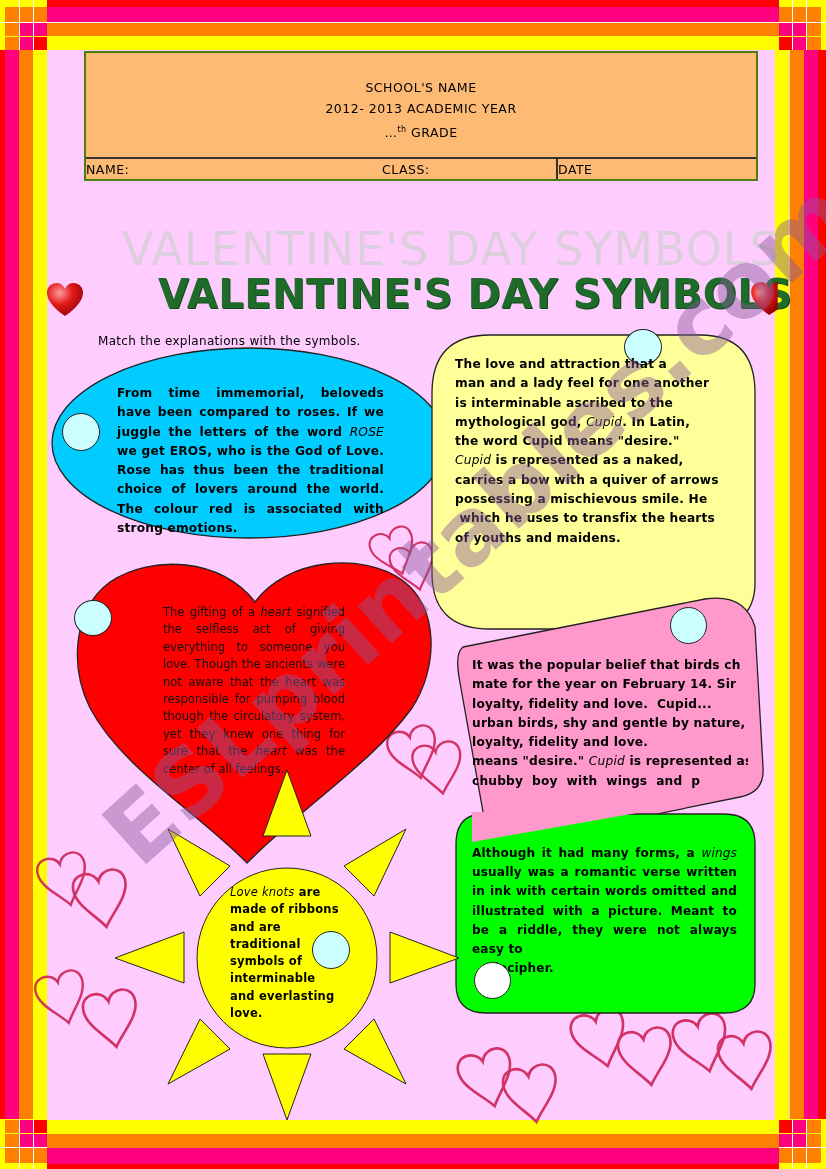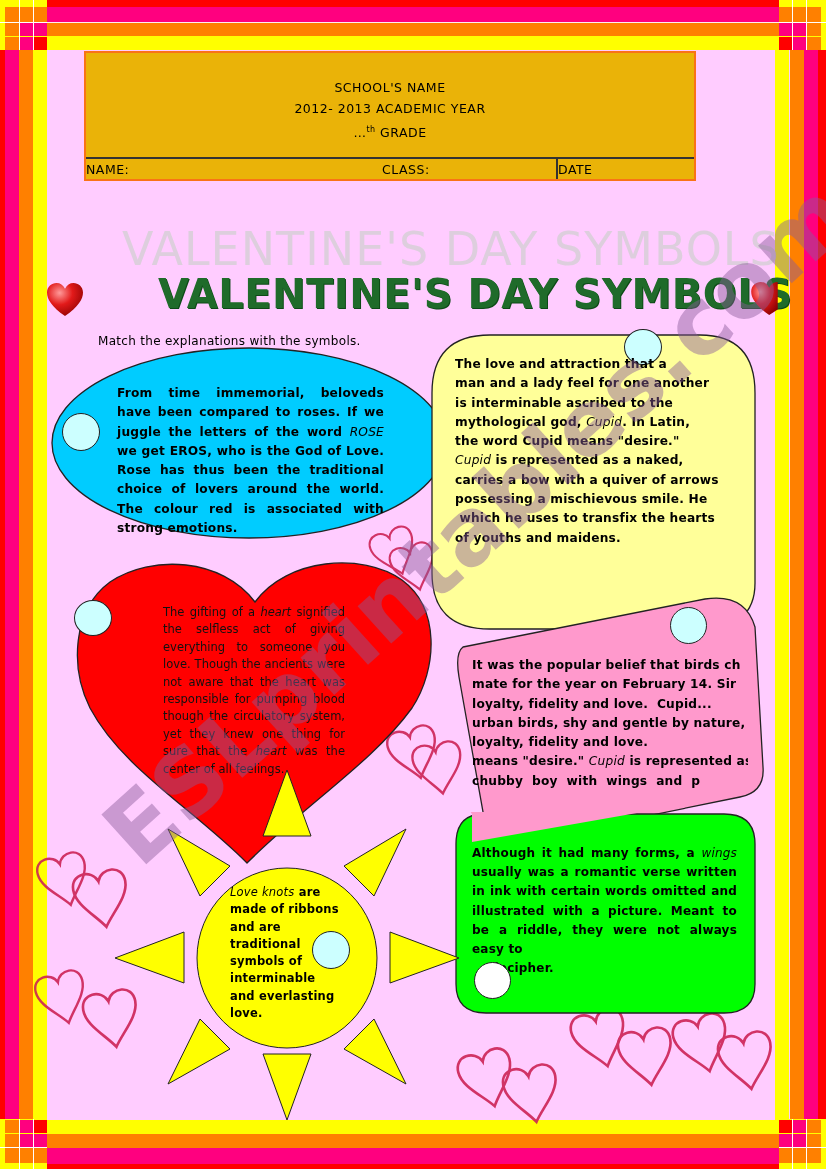--- a/index.html
+++ b/index.html
@@ -26,22 +26,22 @@
 
   .frame-r-yellow { left: 775px; top: 50px; width: 14px; height: 1070px; background: #ffff00; }
   .frame-r-orange { left: 790px; top: 50px; width: 14px; height: 1070px; background: #ff8000; }
   .frame-r-mag    { left: 804px; top: 50px; width: 14px; height: 1070px; background: #ff007f; }
   .frame-r-red    { left: 818px; top: 50px; width: 8px;  height: 1070px; background: #ff0000; }
 
   .corner { position: absolute; width: 47px; height: 50px; overflow: hidden; }
 
   
   .header-box {
-    position: absolute; left: 84px; top: 51px; width: 612px; height: 130px;
-    border: 2px solid #f97316; background: #eab308;
+    position: absolute; left: 84px; top: 51px; width: 674px; height: 130px;
+    border: 2px solid #4d7c0f; background: #fdba74;
   }
   .header-lines { position: absolute; left: 0; right: 0; top: 24px; text-align: center;
     font-size: 12.5px; line-height: 21px; letter-spacing: 0.5px; }
   .header-lines sup { font-size: 8px; }
   .info-row { position: absolute; left: 0; right: 0; bottom: 0; height: 22px;
     border-top: 2px solid #333; display: flex; font-size: 12.5px; }
   .info-cell { display: flex; align-items: center; letter-spacing: 0.5px; }
   .cell-name { width: 296px; }
   .cell-class { width: 174px; }
   .cell-date { flex: 1; border-left: 2px solid #333; }

